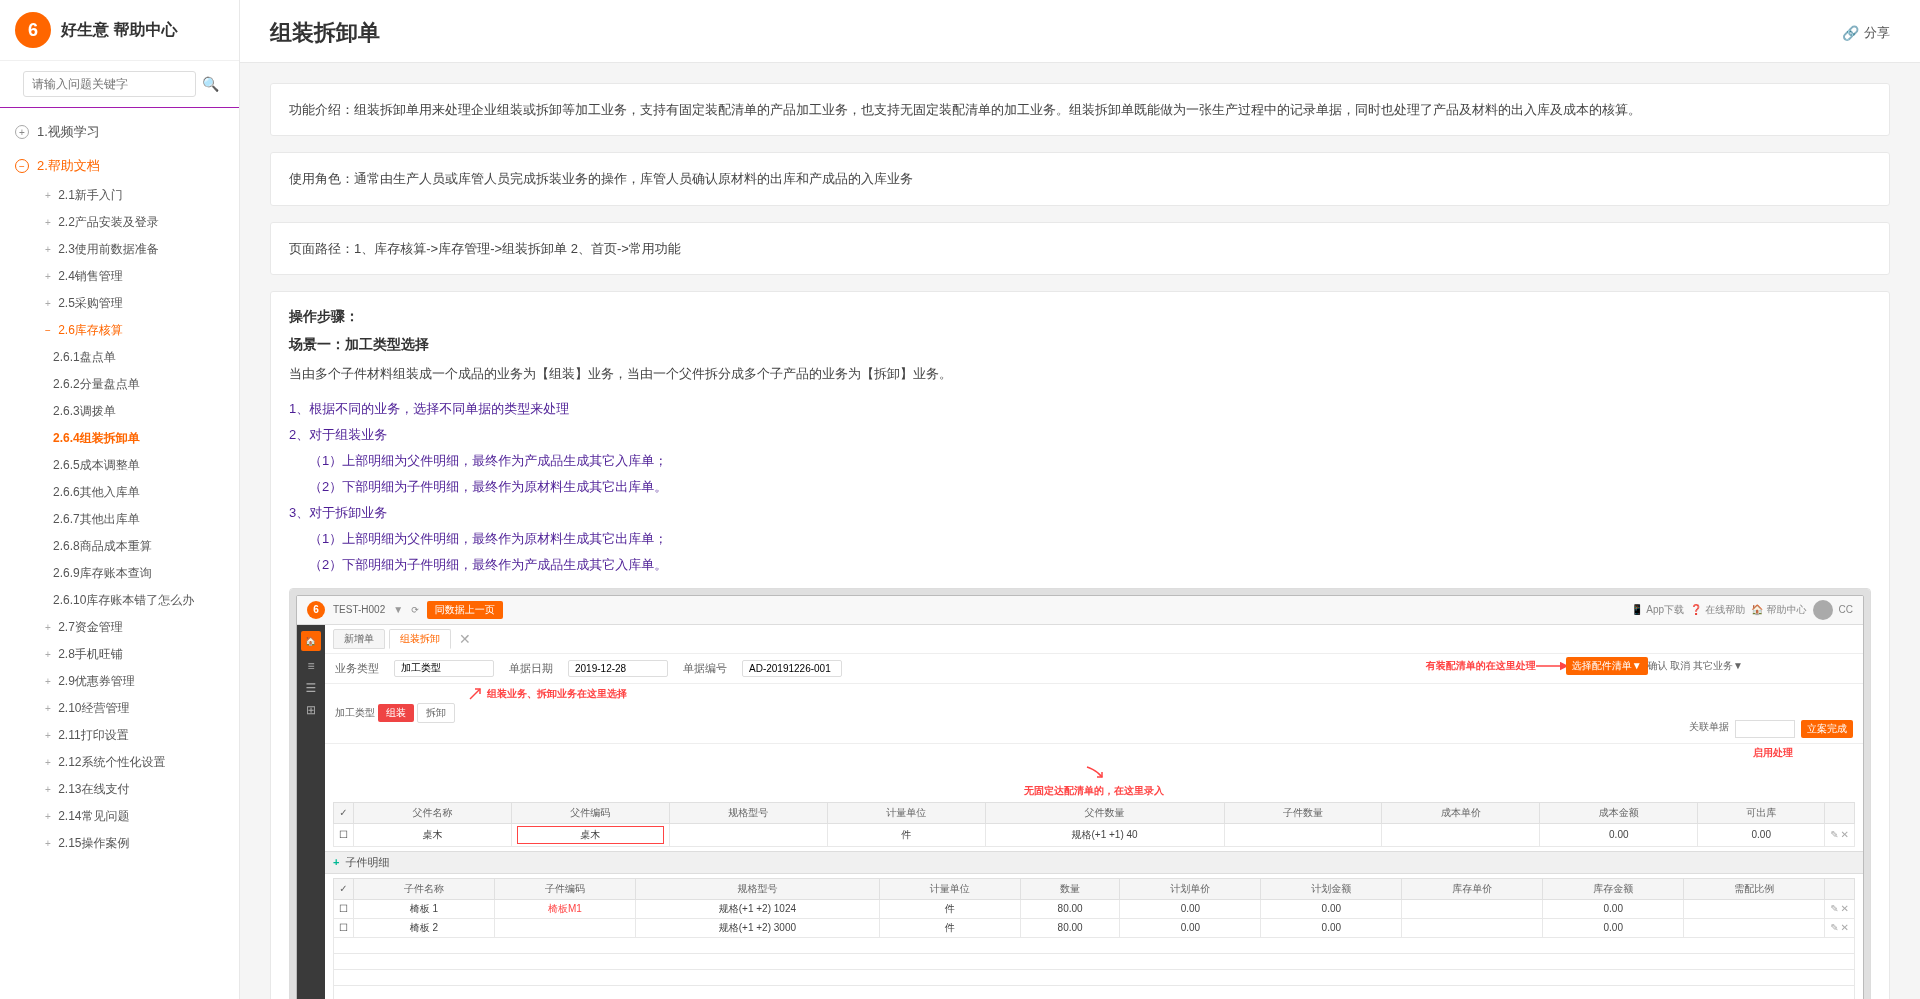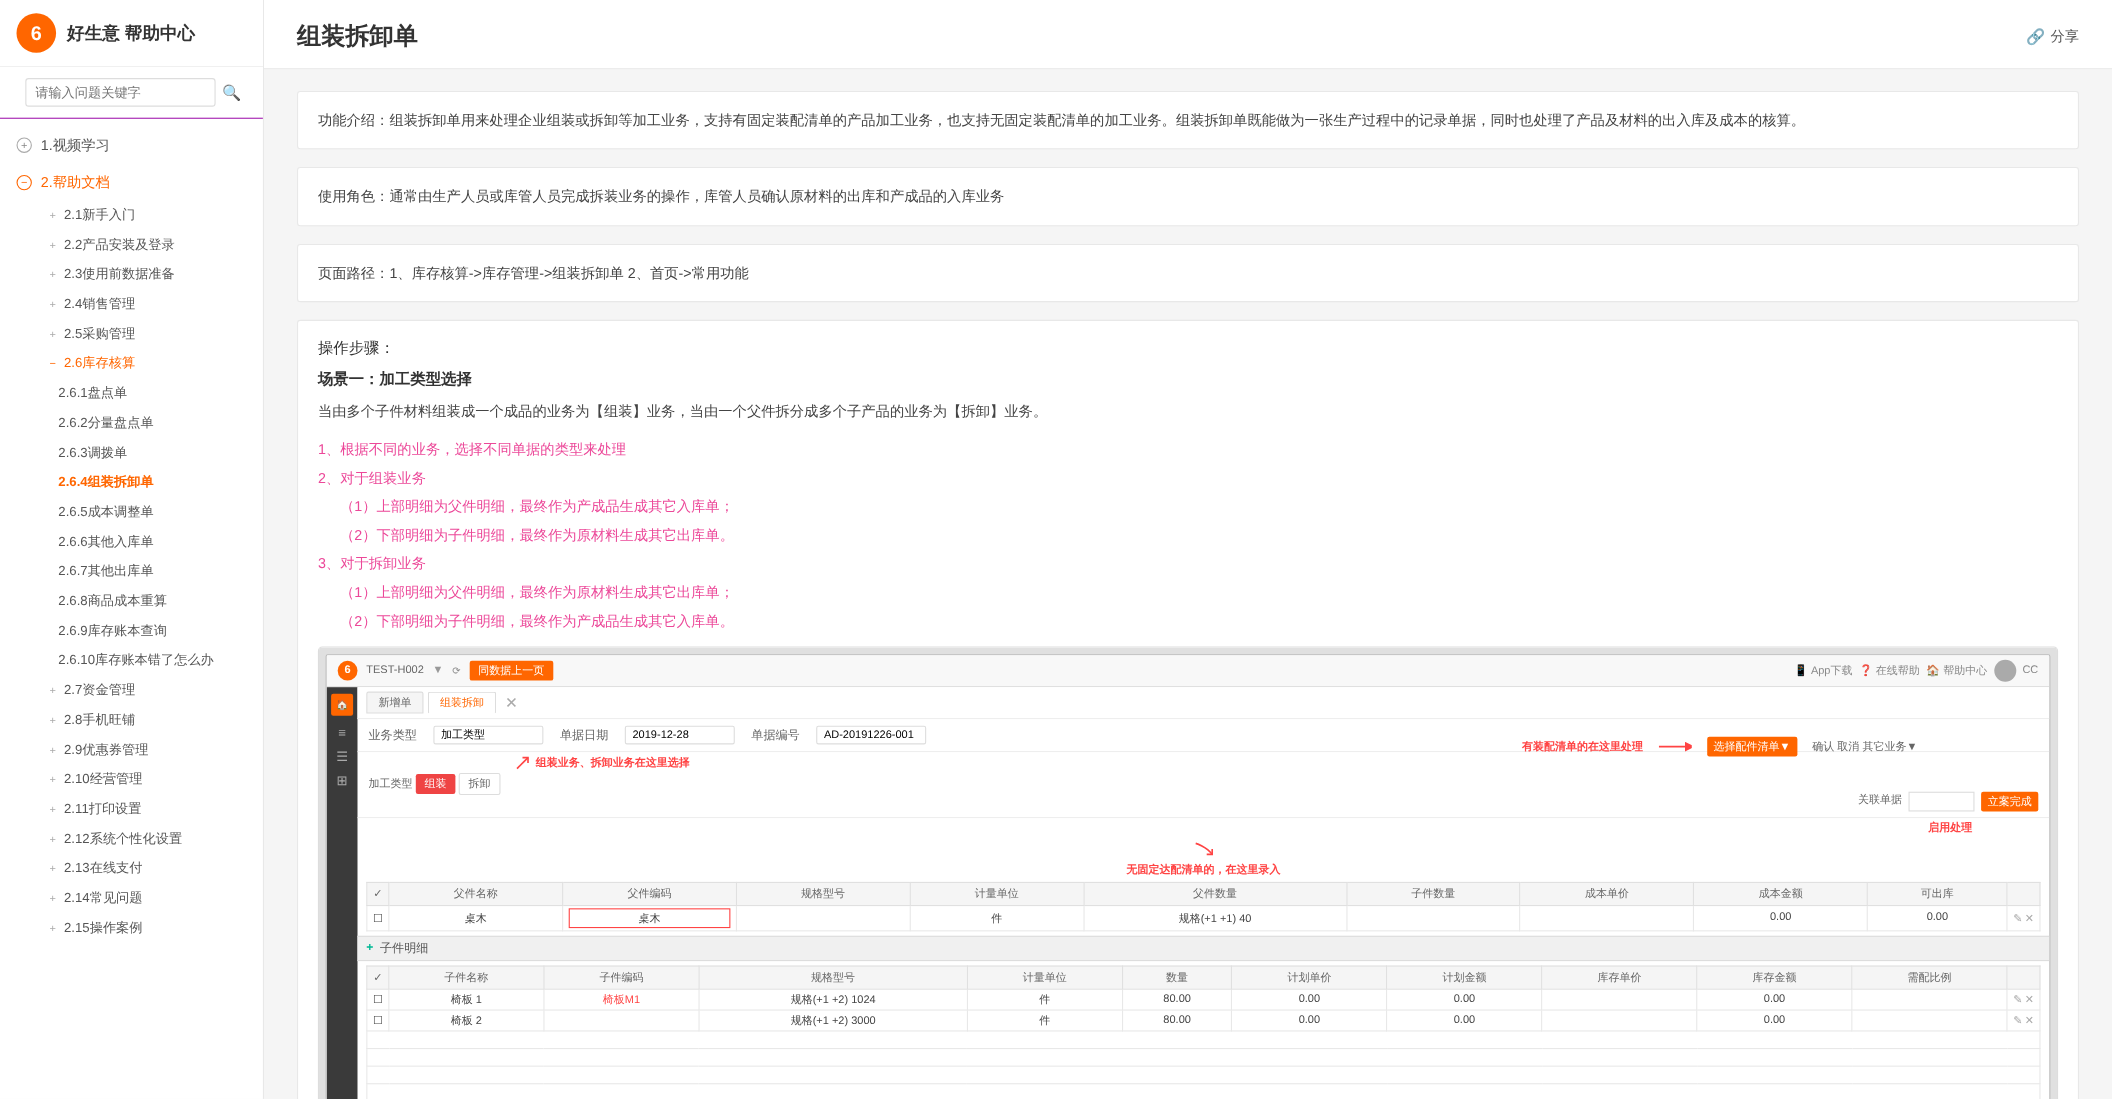--- a/index.html
+++ b/index.html
@@ -196,21 +196,21 @@
       border: 1px solid #e8e8e8;
       border-radius: 3px;
       padding: 14px 18px;
       margin-bottom: 16px;
       font-size: 13px;
       line-height: 1.8;
       color: #444;
     }
 
     .op-steps-title {
-      font-weight: normal;
+      font-weight: bold;
       font-size: 14px;
       color: #333;
       margin-bottom: 10px;
     }
 
     .scene-title {
       font-weight: bold;
       font-size: 14px;
       color: #333;
       margin-bottom: 8px;
@@ -218,21 +218,21 @@
 
     .scene-desc {
       font-size: 13px;
       color: #444;
       margin-bottom: 10px;
       line-height: 1.8;
     }
 
     .steps-list {
       font-size: 13px;
-      color: #ec4899;
+      color: #4c1d95;
       margin-bottom: 10px;
       line-height: 2;
     }
 
     .sub-steps {
       padding-left: 20px;
     }
 
     
     .screenshot-container {
@@ -488,21 +488,21 @@
                 <div style="padding:6px 10px;border-bottom:1px solid #eee;display:flex;align-items:center;gap:12px;flex-wrap:wrap;position:relative;">
                   <div class="mock-form-row" style="margin-bottom:0;">
                     <span class="mock-label">业务类型</span>
                     <input class="mock-input-field" value="加工类型" style="width: 70px; font-size: 10px;">
                     <span class="mock-label">单据日期</span>
                     <input class="mock-input-field" value="2019-12-28" style="width: 75px; font-size: 10px;">
                     <span class="mock-label">单据编号</span>
                     <input class="mock-input-field" value="AD-20191226-001" style="width: 100px; font-size: 10px;">
                   </div>
 
-                  <div style="position:absolute;right:120px;top:16px;display:flex;align-items:center;gap:14px;">
+                  <div style="position:absolute;right:120px;top:3px;display:flex;align-items:center;gap:0;">
                     <span style="color:#ff4444;font-size:10px;font-weight:bold;">有装配清单的在这里处理</span>
                     <svg width="30" height="12">
                         <line x1="0" y1="6" x2="28" y2="6" stroke="#ff4444" stroke-width="1.5" marker-end="url(#arr)"></line>
                         <defs>
                           <marker id="arr" markerWidth="6" markerHeight="6" refX="3" refY="3" orient="auto">
                             <path d="M0,0 L6,3 L0,6 Z" fill="#ff4444"></path>
                           </marker>
                         </defs>
                       </svg>
                     <div style="background:#f60;color:#fff;padding:2px 6px;border-radius:2px;font-size:10px;">选择配件清单▼</div>

